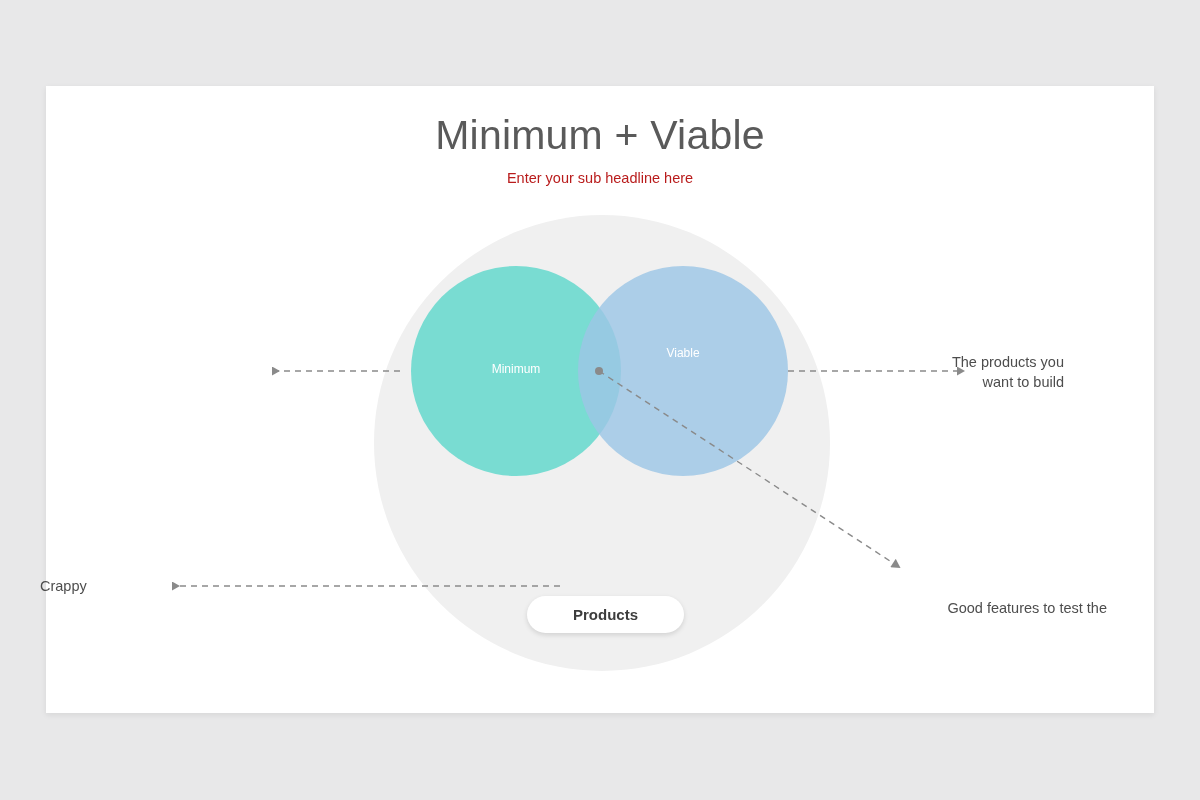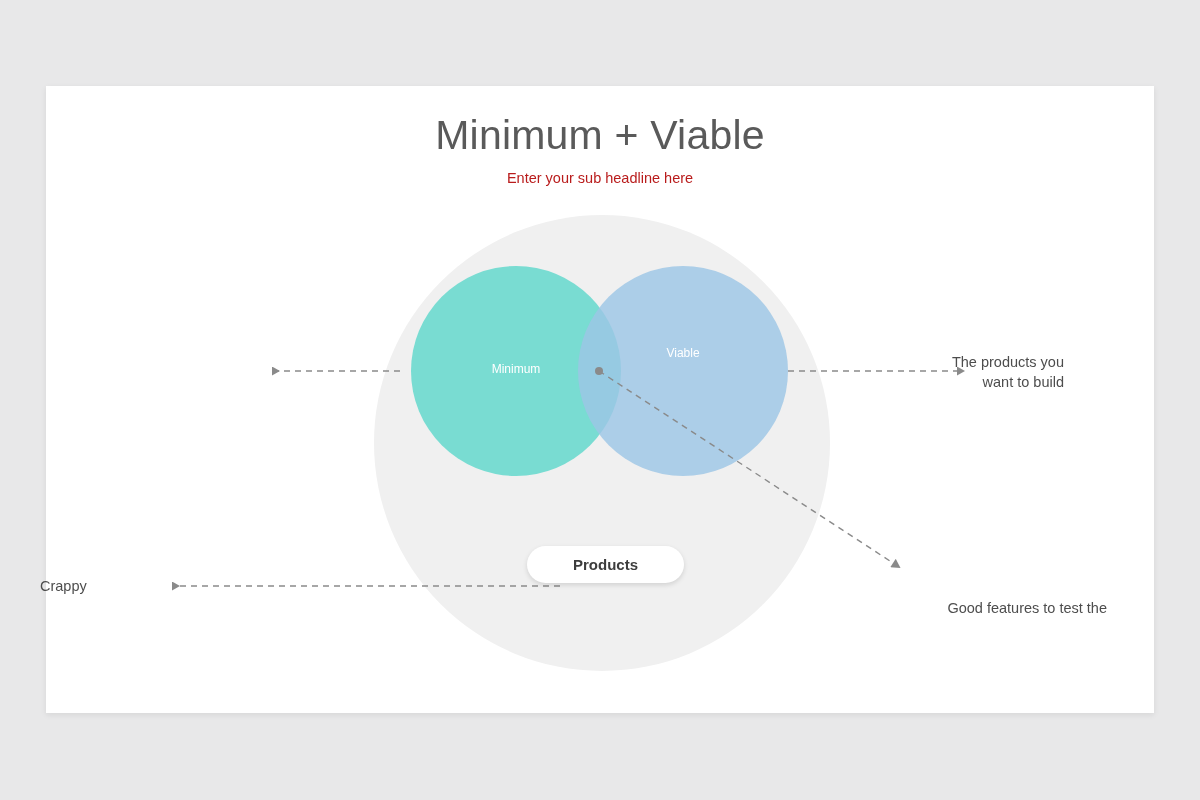--- a/index.html
+++ b/index.html
@@ -95,21 +95,21 @@
   #callout-waste {
     left: 40px;
     top: 576px;
     width: 100px;
     text-align: left;
   }
 
   #products-pill {
     position: absolute;
     left: 527px;
-    top: 546px;
+    top: 596px;
     width: 157px;
     height: 37px;
     background: #ffffff;
     border-radius: 19px;
     box-shadow: 0 2px 5px rgba(0,0,0,0.13);
     display: flex;
     align-items: center;
     justify-content: center;
   }
   #products-label {

